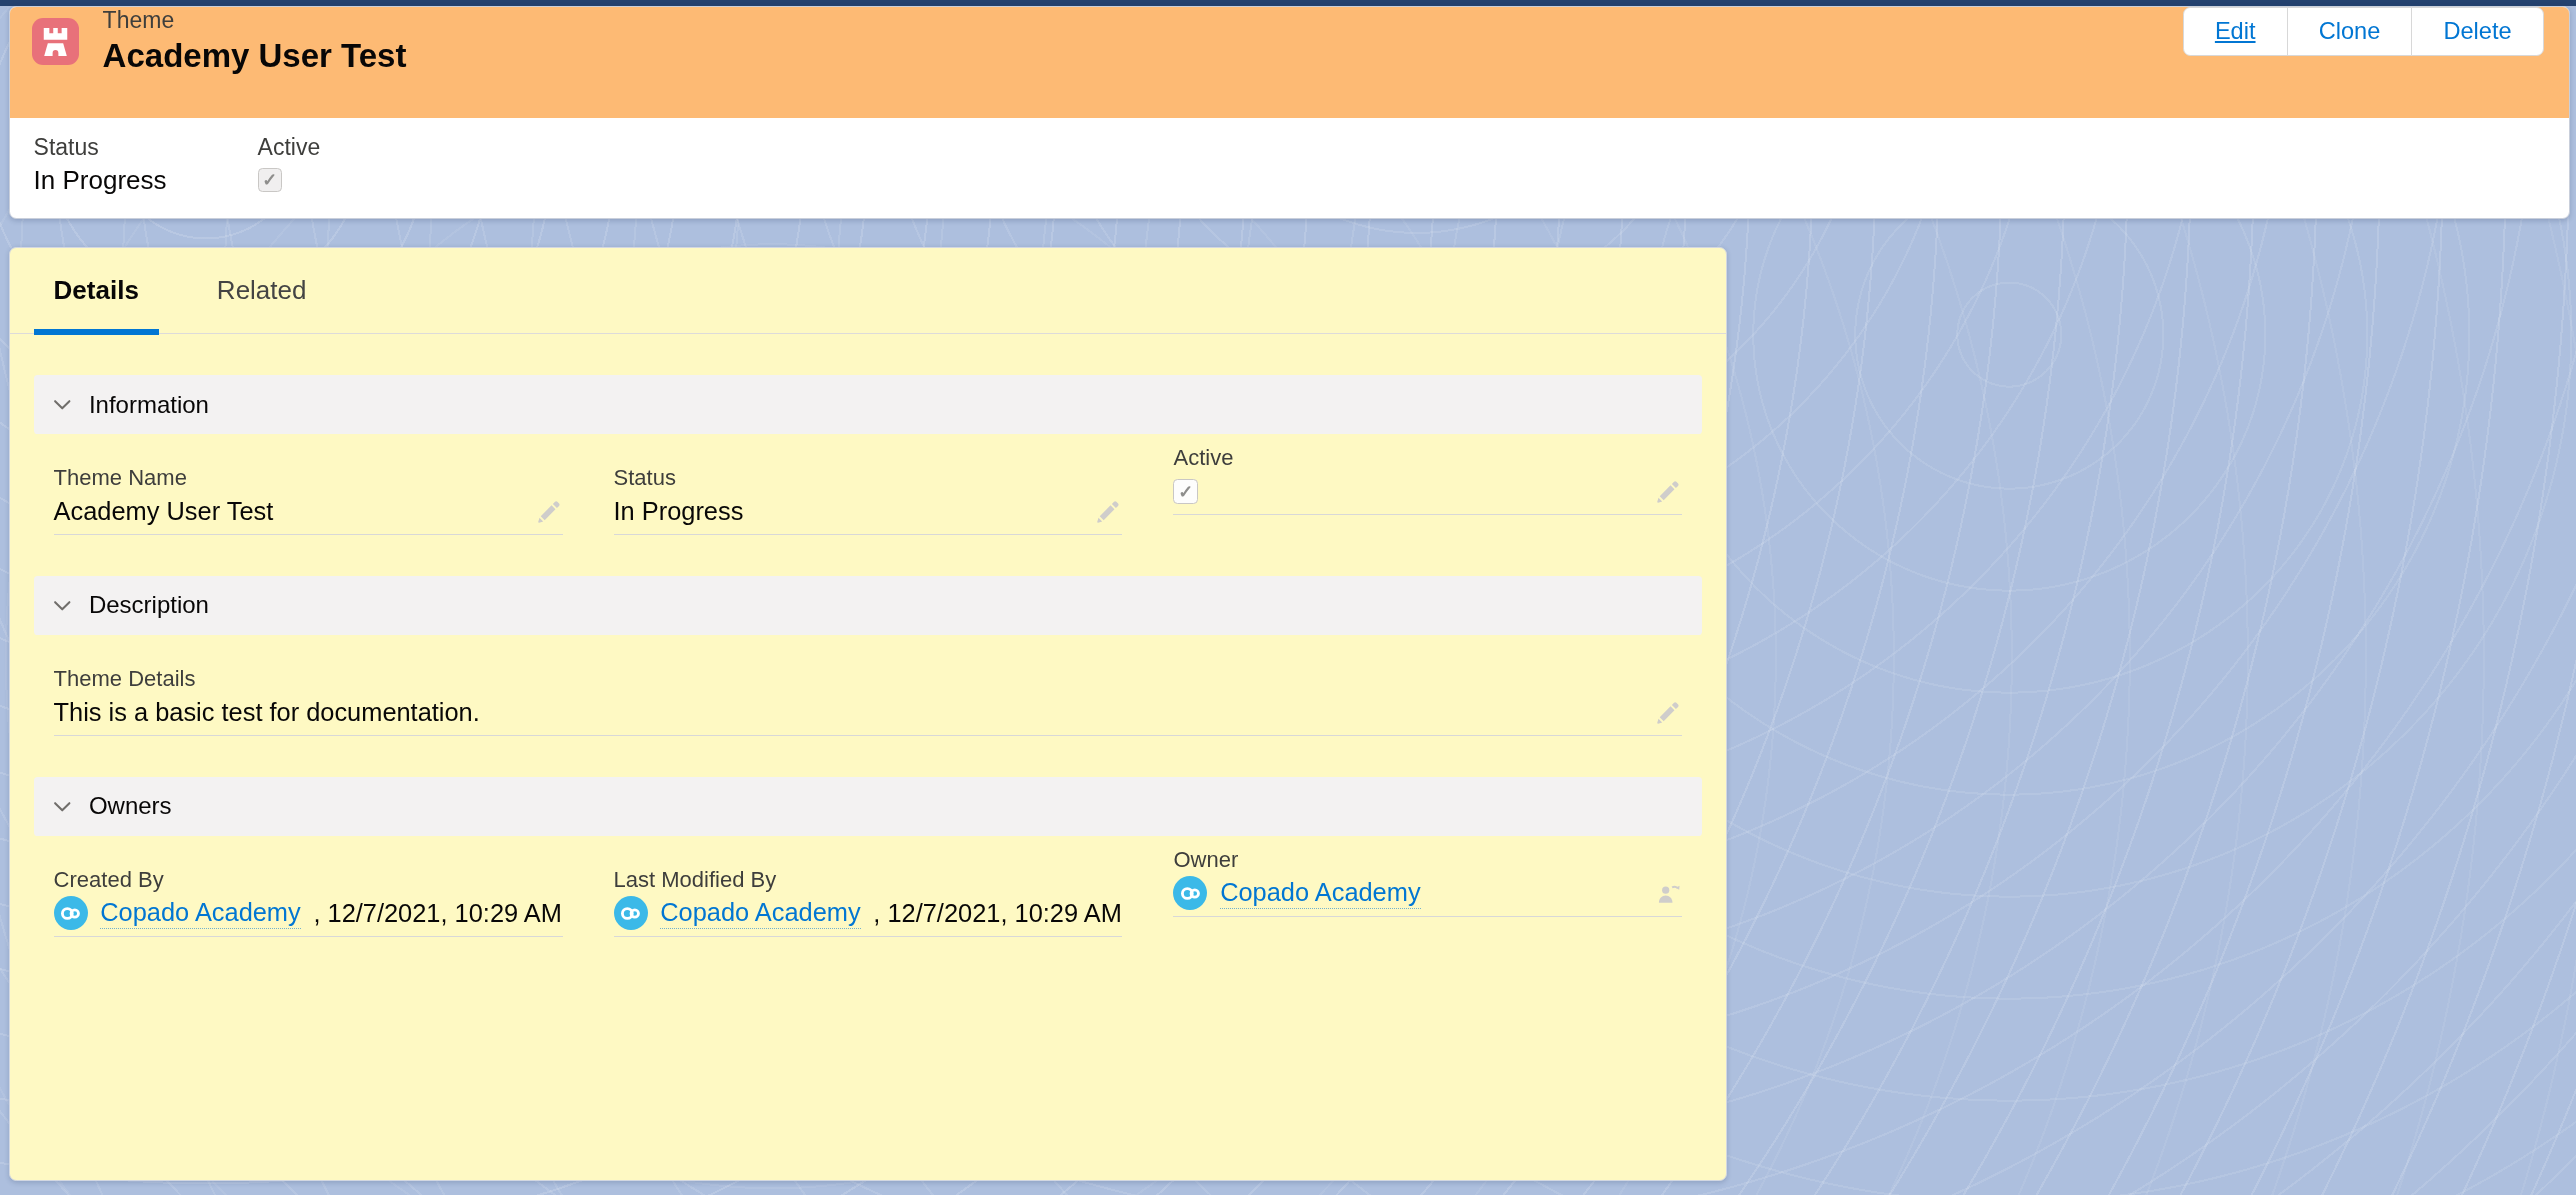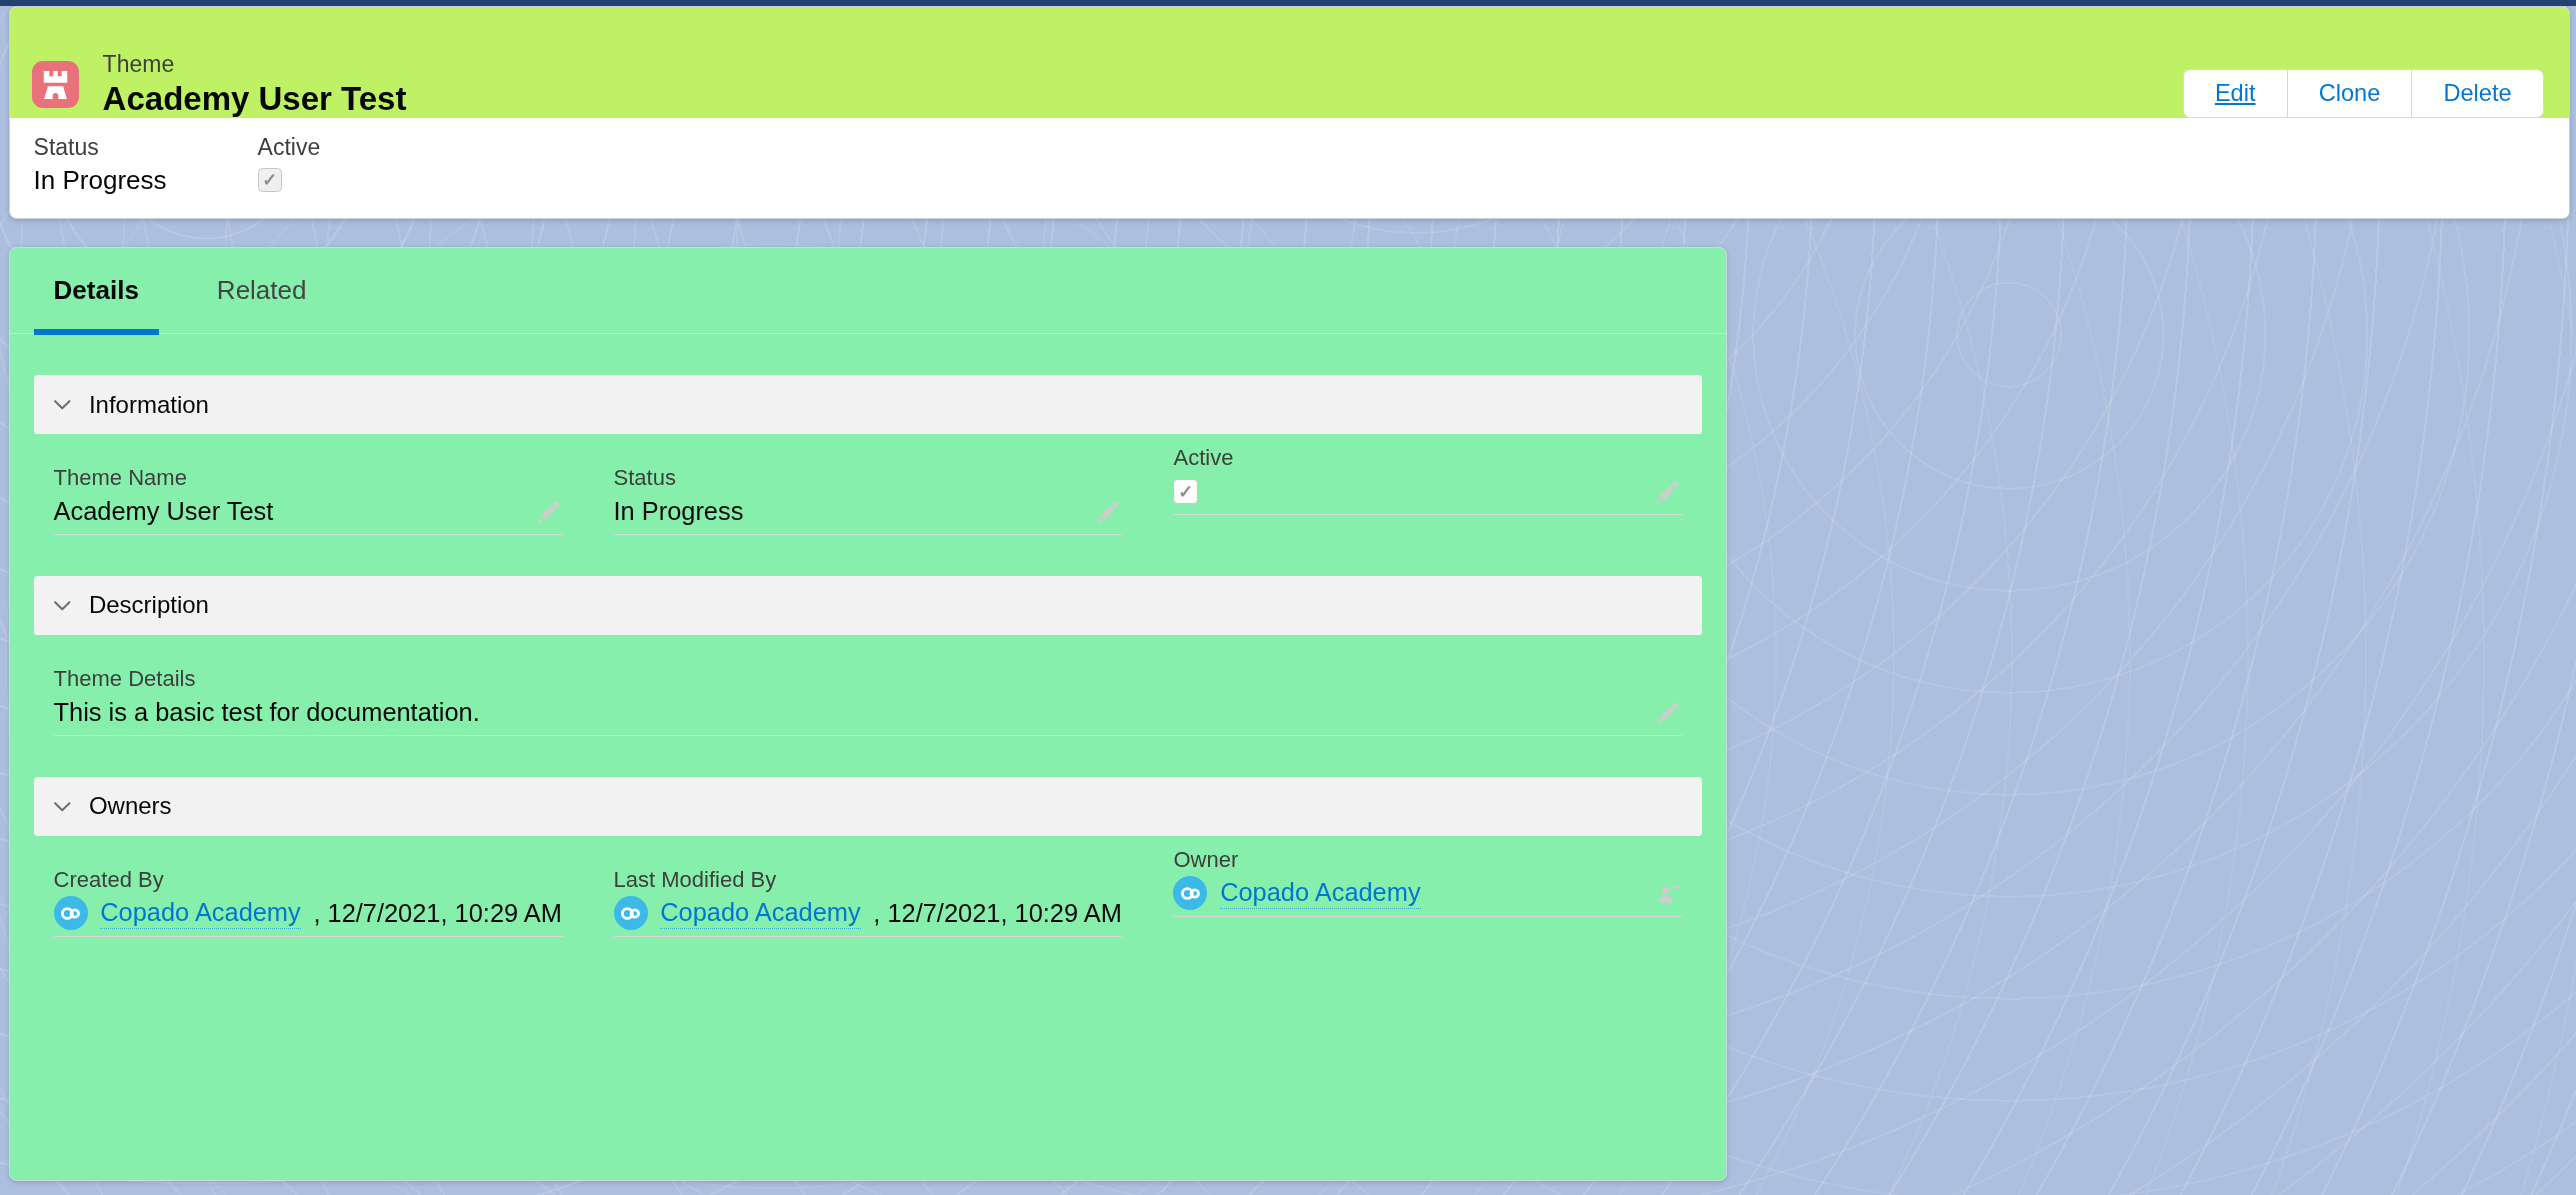--- a/index.html
+++ b/index.html
@@ -25,22 +25,22 @@
   }
 
   
   .header-card {
     position: absolute; left: 9px; top: 6.3px; width: 2561px; height: 213px;
     background: #fff; border: 0.9px solid #C9CFDB; border-radius: 7.3px;
     box-shadow: 0 1.8px 5.4px rgba(30,50,90,0.22);
     overflow: hidden;
   }
   .header-top {
-    height: 111px; background: #bef264;
-    display: flex; align-items: flex-end; justify-content: space-between;
+    height: 111px; background: #fdba74;
+    display: flex; align-items: flex-start; justify-content: space-between;
     padding: 0 25.4px 0 22px;
   }
   .entity { display: flex; align-items: center; gap: 23.6px; }
   .obj-icon {
     width: 47px; height: 47px; border-radius: 11px;
     display: flex; align-items: center; justify-content: center; flex: none;
   }
   .entity-label { font-size: 23px; color: #3E3E3C; line-height: 27px; }
   .record-title { font-size: 33px; font-weight: 700; color: #080707; line-height: 38px; margin-top: 2.7px; }
 
@@ -64,21 +64,21 @@
     width: 24.5px; height: 24.5px; border: 0.9px solid #C9C7C5; border-radius: 4.5px;
     display: flex; align-items: center; justify-content: center;
     font-size: 18px; font-weight: 700; color: #8E8E8C;
     background: #FDFDFC; margin-top: 7.3px;
   }
   .checkbox.disabled { background: #F0EFEF; }
 
   
   .main-card {
     position: absolute; left: 9px; top: 247px; width: 1718px; height: 934px;
-    background: #86efac; border: 0.9px solid #D2D7E2; border-radius: 7.3px;
+    background: #fef9c3; border: 0.9px solid #D2D7E2; border-radius: 7.3px;
     box-shadow: 0 1.8px 5.4px rgba(30,50,90,0.20);
     overflow: hidden;
   }
   .tabs {
     display: flex; padding-left: 23.6px; height: 86px;
     border-bottom: 1.8px solid #DDDBDA;
   }
   .tab {
     position: relative; display: flex; align-items: center;
     padding: 0 20px; margin-right: 38px; font-size: 26px; color: #444; cursor: pointer;

